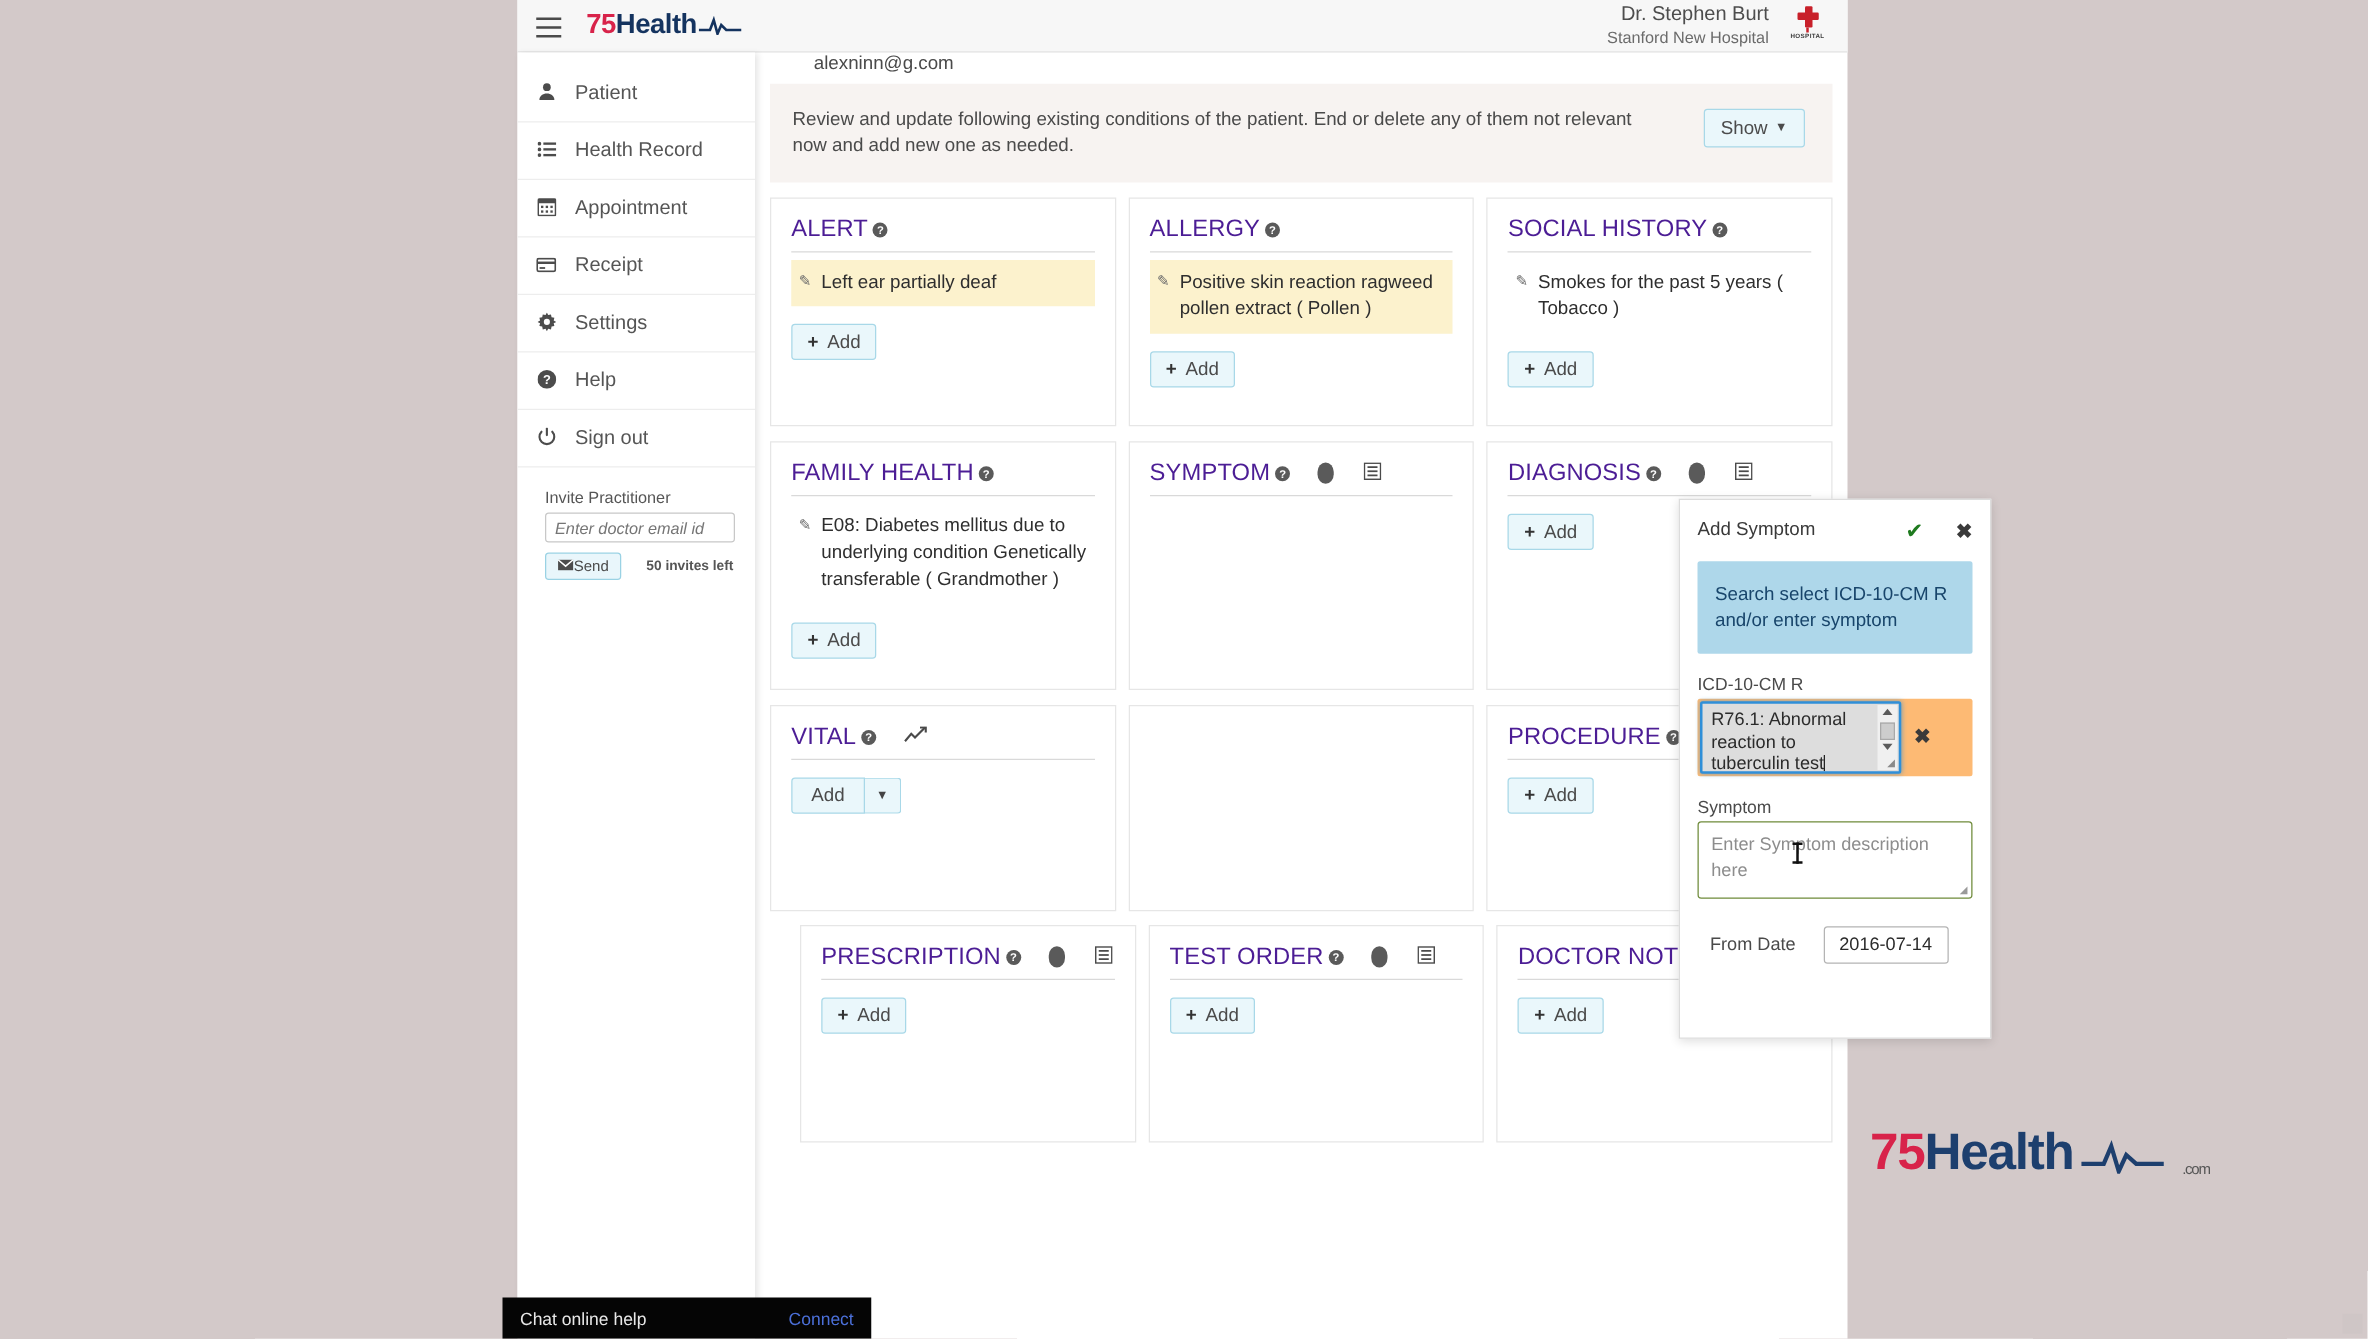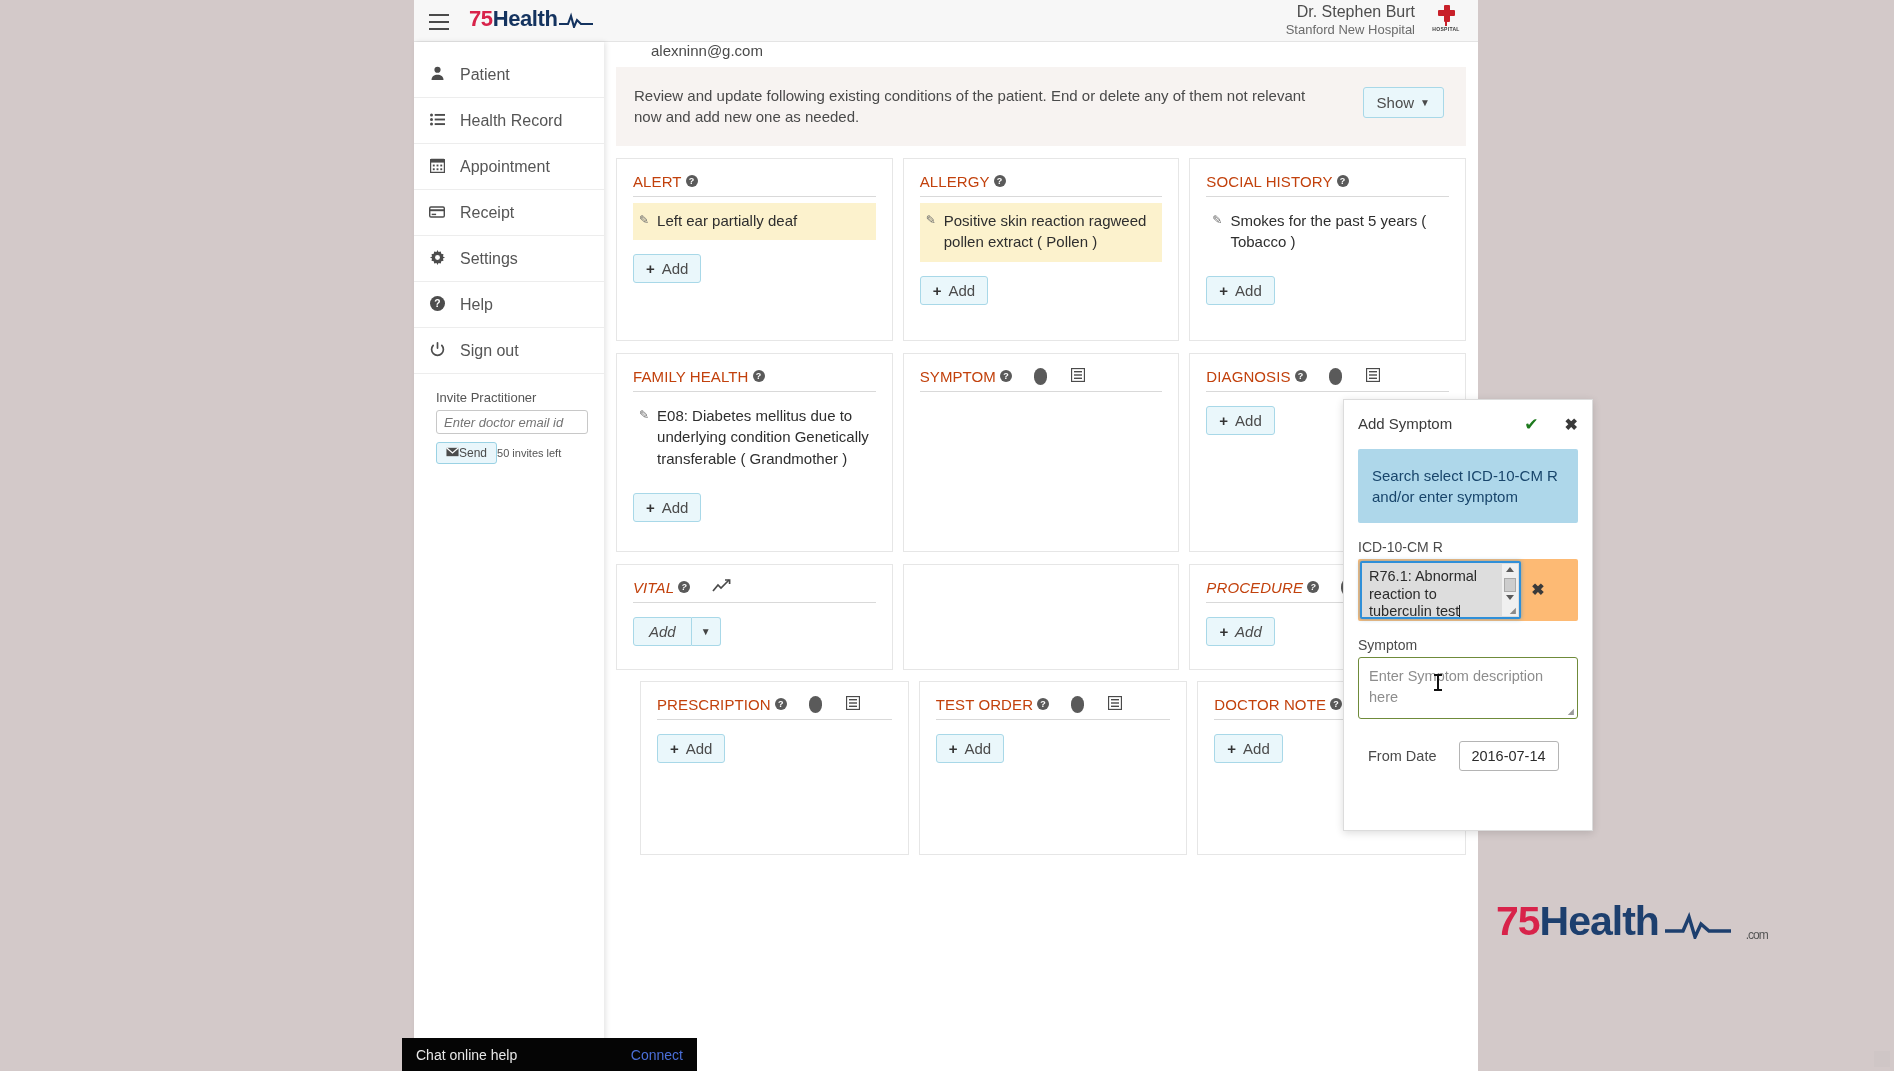--- a/index.html
+++ b/index.html
@@ -74,21 +74,21 @@
     width:152px; height:24px; font-size:13px; color:#7a7a7a;
     padding:2px 7px; border:1px solid #c8c8c8; border-radius:3px;
     font-family:"Liberation Sans", sans-serif; background:#fff;font-style:italic;
   }
   #invite .inv-row { margin-top:8px; display:flex; align-items:center; }
   #send-btn {
     display:inline-flex; align-items:center; gap:0;
     border:1px solid #9ad2e4; background:#e9f6fb; color:#4b4b4b;
     font-size:12px; padding:3px 9px; border-radius:3px; cursor:pointer;
   }
-  #invite .inv-left { font-size:11px; color:#555; font-weight:normal; }
+  #invite .inv-left { font-size:11px; color:#555; font-weight:bold; margin-left:20px; }
 
   
   #content { position:absolute; left:190px; top:42px; width:874px; height:1029px; }
 
   .email-line { font-size:15px; color:#4a4a4a; padding:0 0 8px 47px; }
 
   .panel {
     background:#f7f3f1; margin:0 12px 0 12px; padding:18px 18px;
     position:relative;
   }
@@ -99,21 +99,21 @@
     font-size:15px; padding:6px 13px; border-radius:3px; cursor:pointer;
   }
   .show-btn .car { font-size:10px; margin-left:6px; vertical-align:2px; }
 
   .grid { display:flex; gap:10px; margin:12px 12px 0 12px; }
   .card {
     flex:1 1 0; background:#fff; border:1px solid #e6e6e6;
     padding:14px 16px 16px 16px; position:relative;
   }
   .card-head { display:flex; align-items:center; border-bottom:1px solid #d9d9d9; padding-bottom:6px; }
-  .card-title { color:#c2410c; font-size:15px; letter-spacing:0.1px; white-space:nowrap; }
+  .card-title { color:#4c1d95; font-size:19px; letter-spacing:0.1px; white-space:nowrap; }
   .q-ico {
     display:inline-block; width:12px; height:12px; border-radius:50%;
     background:#5a5a5a; color:#fff; font-size:9px; line-height:12px;
     text-align:center; margin-left:4px; font-weight:bold;
   }
   .pill-ico { width:13px; height:17px; border-radius:50%/45%; background:#5a5a5a; margin-left:22px; display:inline-block;}
   .list-ico { margin-left:24px; color:#4a4a4a; font-size:15px; line-height:1; }
   .chart-ico { margin-left:22px; }
 
   .entry {
@@ -135,21 +135,21 @@
     font-size:15px; padding:5px 15px; border-radius:3px 0 0 3px; cursor:pointer;
   }
   .add-split .car {
     border:1px solid #a8d8e8; border-left:none; background:#eaf7fb;
     font-size:10px; color:#444; padding:5px 9px; border-radius:0 3px 3px 0; cursor:pointer;
     display:flex; align-items:center;
   }
 
   .row1 .card { height:183px; }
   .row2 .card { height:199px; }
-  .row3 .card { height:106px;font-style:italic; }
+  .row3 .card { height:165px; }
   .row4 .card { height:174px; }
 
   
   #modal {
     position:absolute; left:929px; top:399px; width:250px; height:432px;
     background:#fff; border:1px solid #dcdcdc; box-shadow:0 2px 8px rgba(0,0,0,.14);
     padding:14px 14px 0 14px; z-index:40;
   }
   #modal-head { display:flex; align-items:center; }
   #modal-title { font-size:15px; color:#3a3a3a; line-height:1.25; width:120px; }

